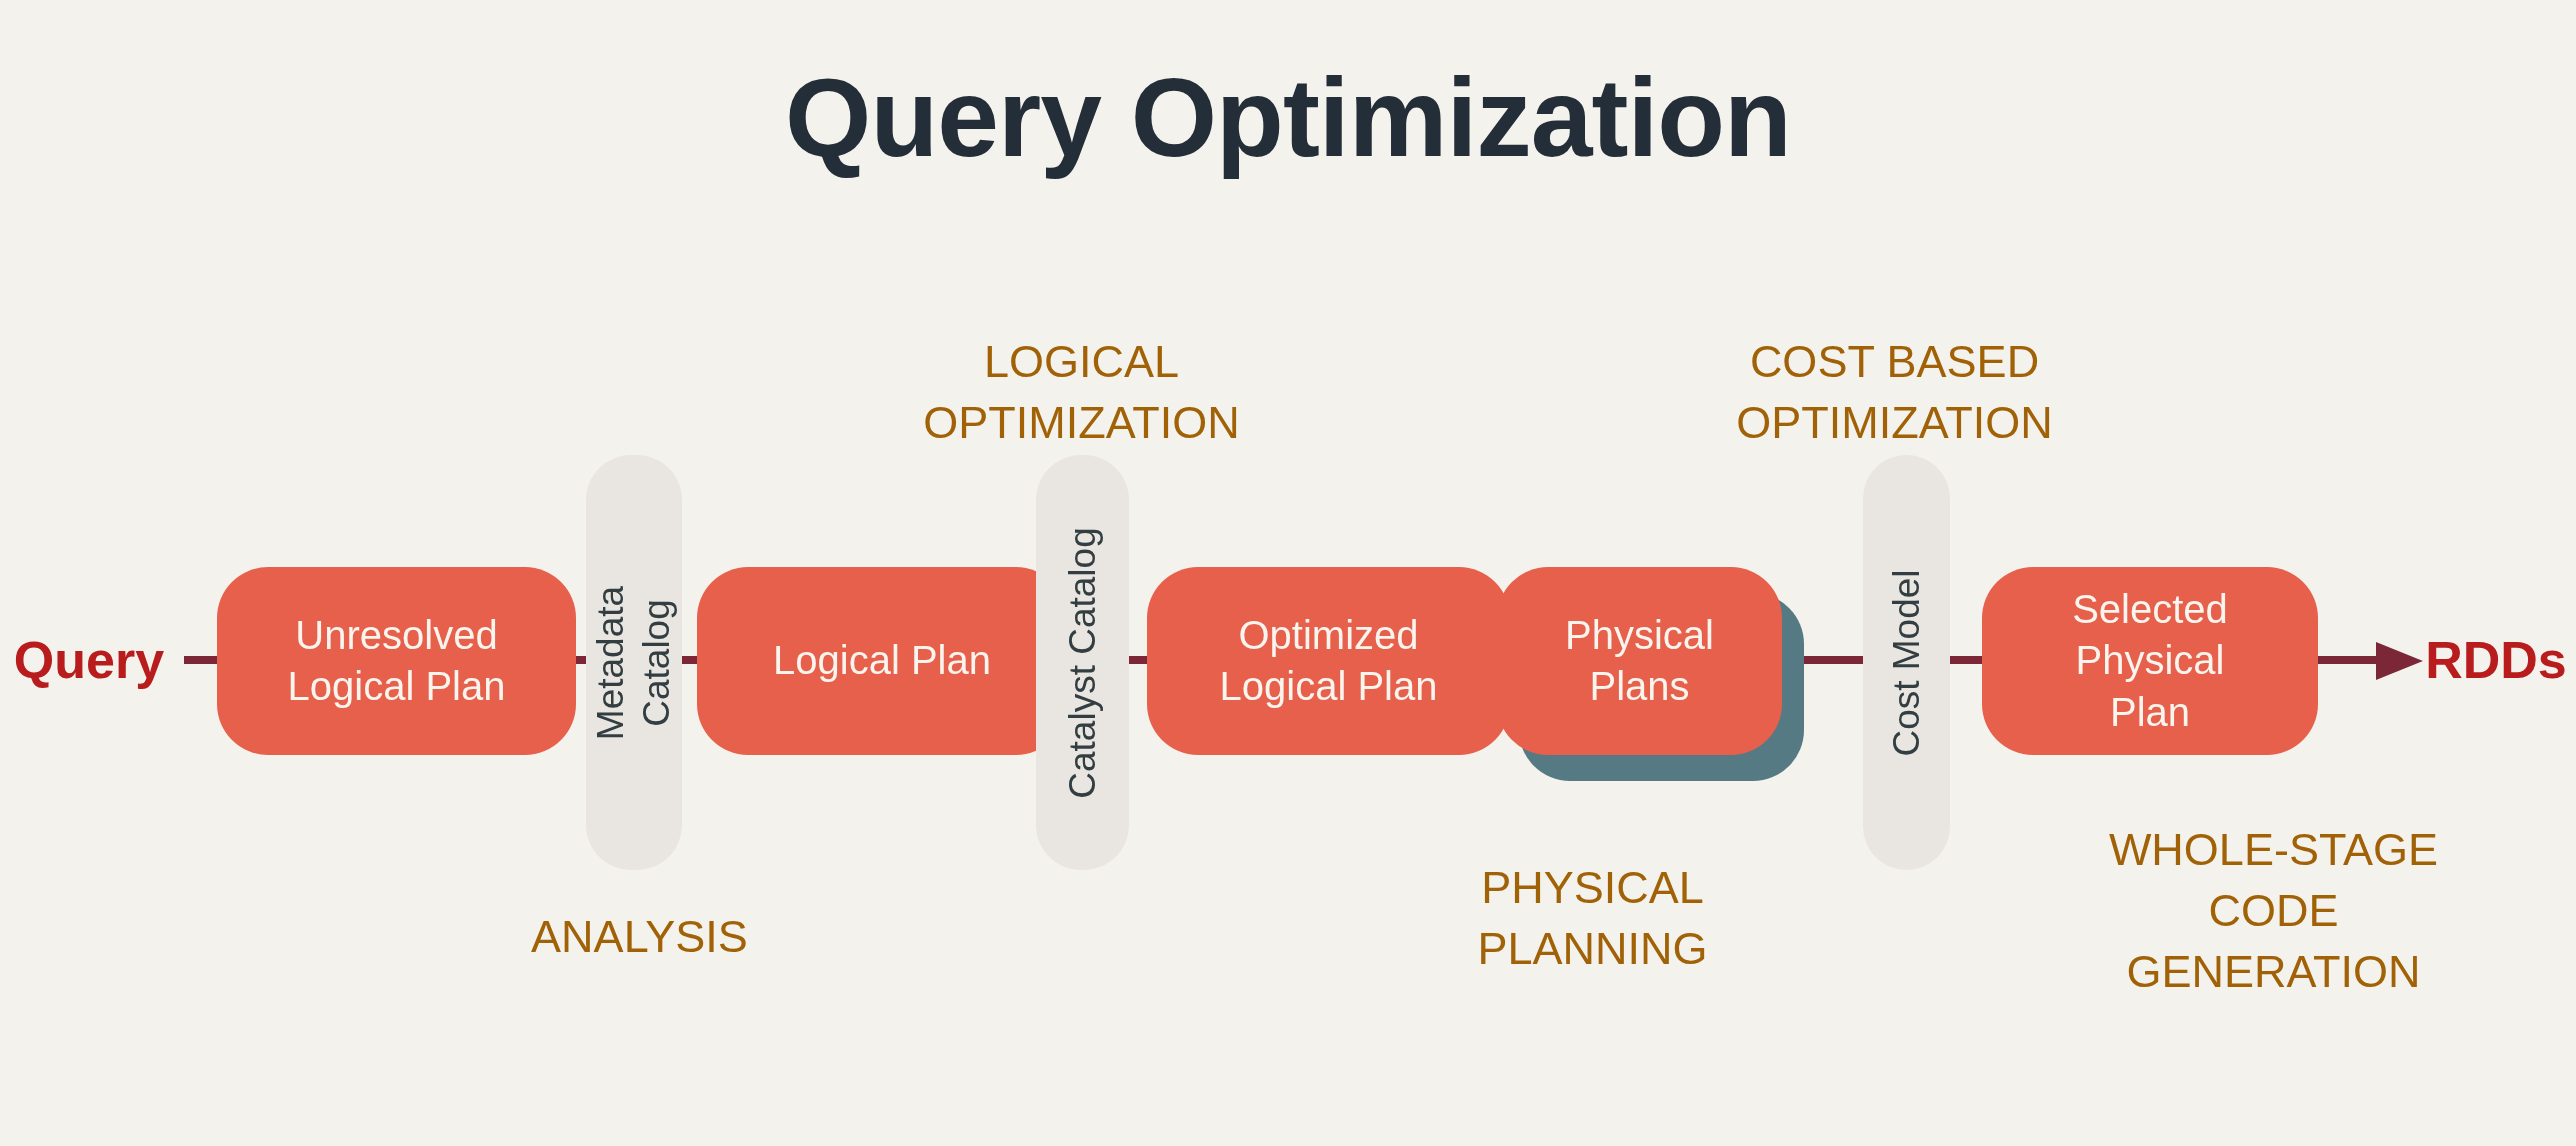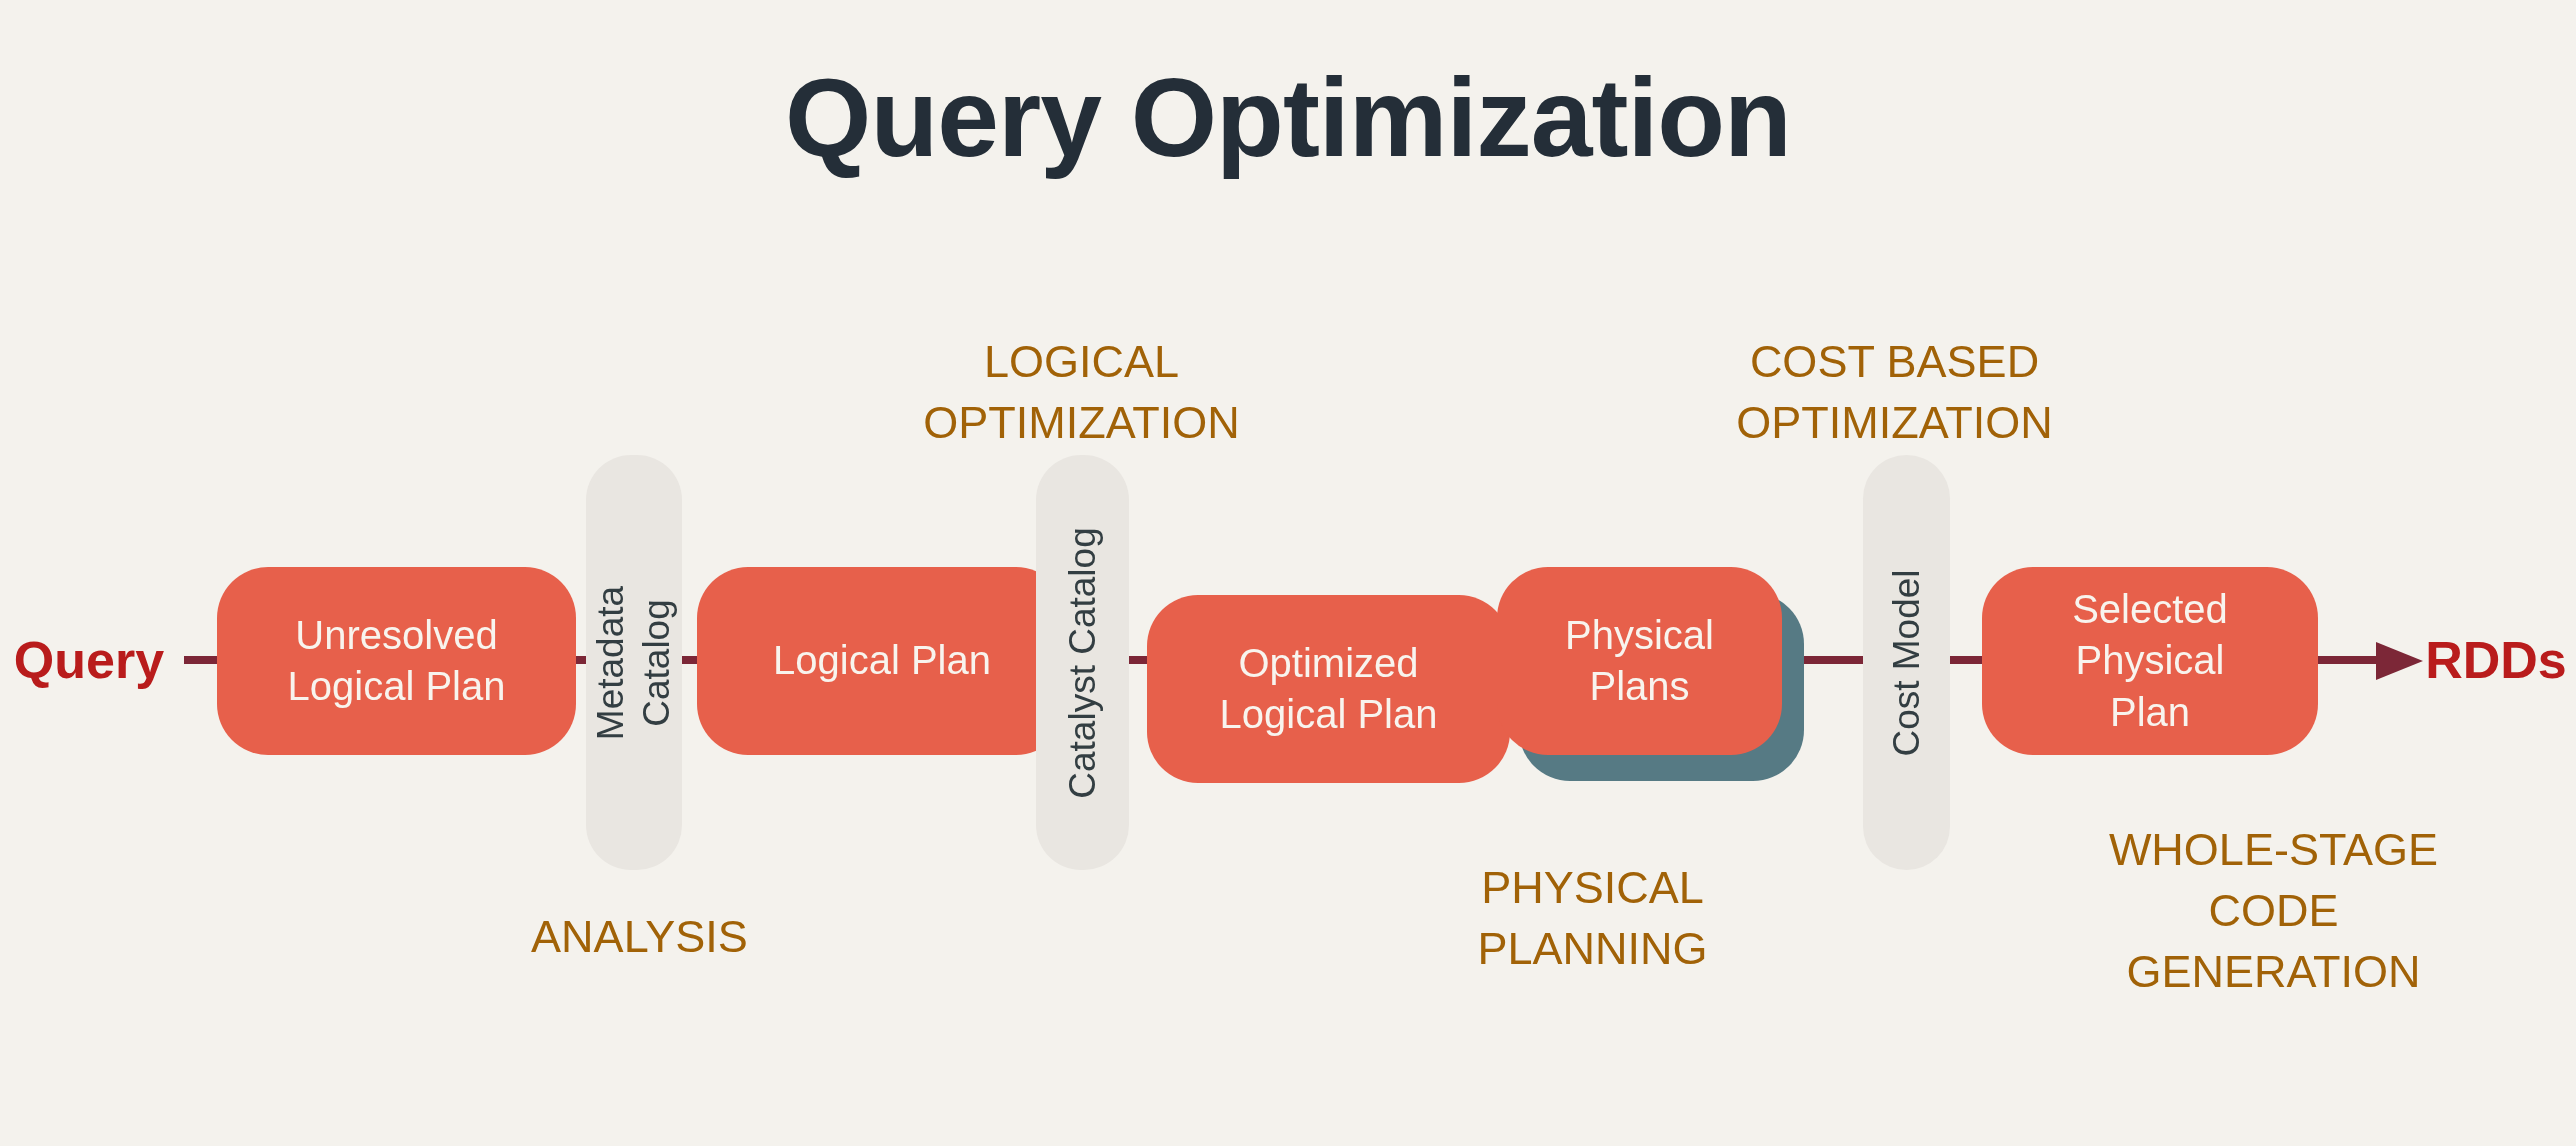--- a/index.html
+++ b/index.html
@@ -65,21 +65,21 @@
     font-size: 40px;
     line-height: 1.28;
     display: flex;
     align-items: center;
     justify-content: center;
     text-align: center;
     z-index: 2;
   }
   .box.b1 { left: 217px;  width: 359px; padding: 0 12px; }
   .box.b2 { left: 697px;  width: 370px; padding: 0 30px; text-align: right; }
-  .box.b3 { left: 1147px; width: 363px; padding: 0 24px; margin-top: 28px; }
+  .box.b3 { left: 1147px; width: 363px; padding: 0 24px; }
   .box.b4 { left: 1497px; width: 285px; padding: 4px 40px;
             box-shadow: 22px 26px 0 0 #567A84; justify-content: flex-end; }
   .box.b5 { left: 1982px; width: 336px; padding: 0 49px; text-align: center; }
 
   .pill {
     position: absolute;
     top: 455px; height: 415px;
     background: #E9E6E1;
     border-radius: 45px;
     z-index: 2;

